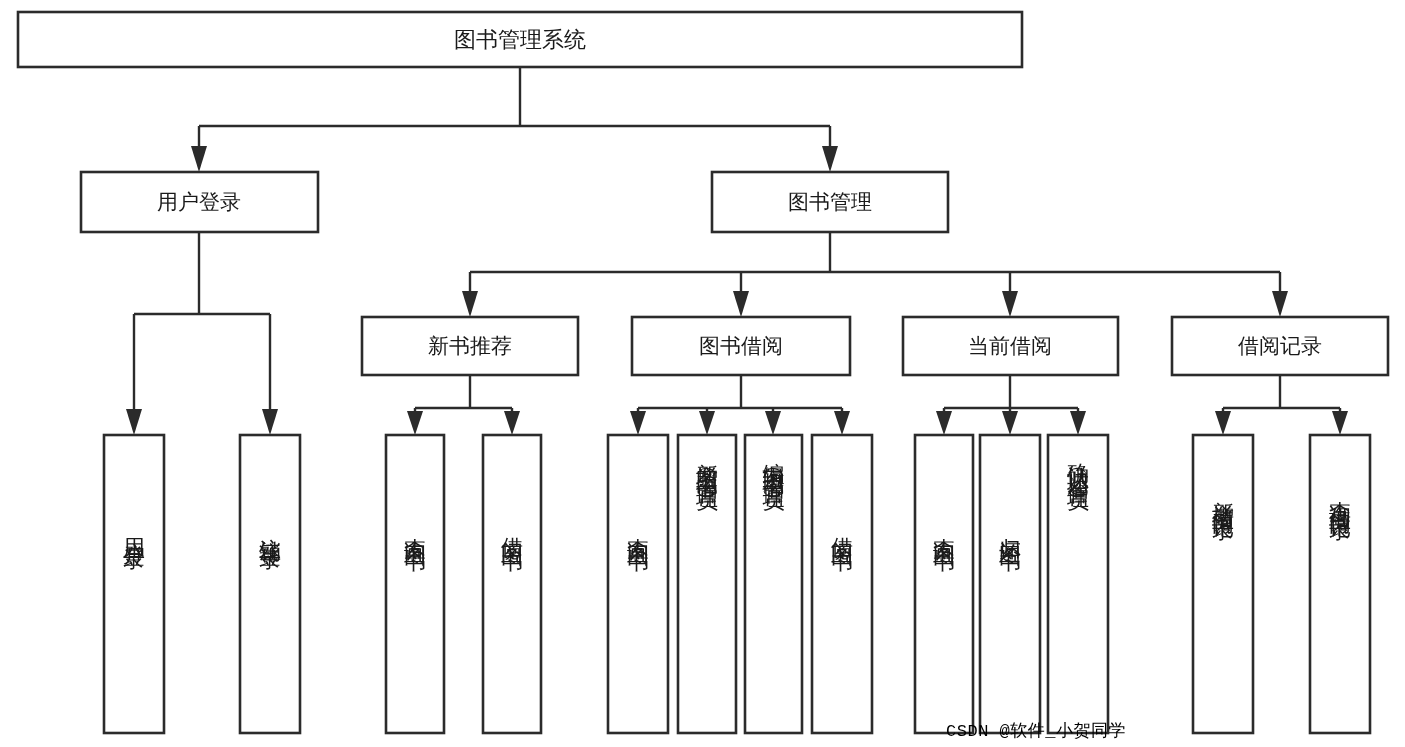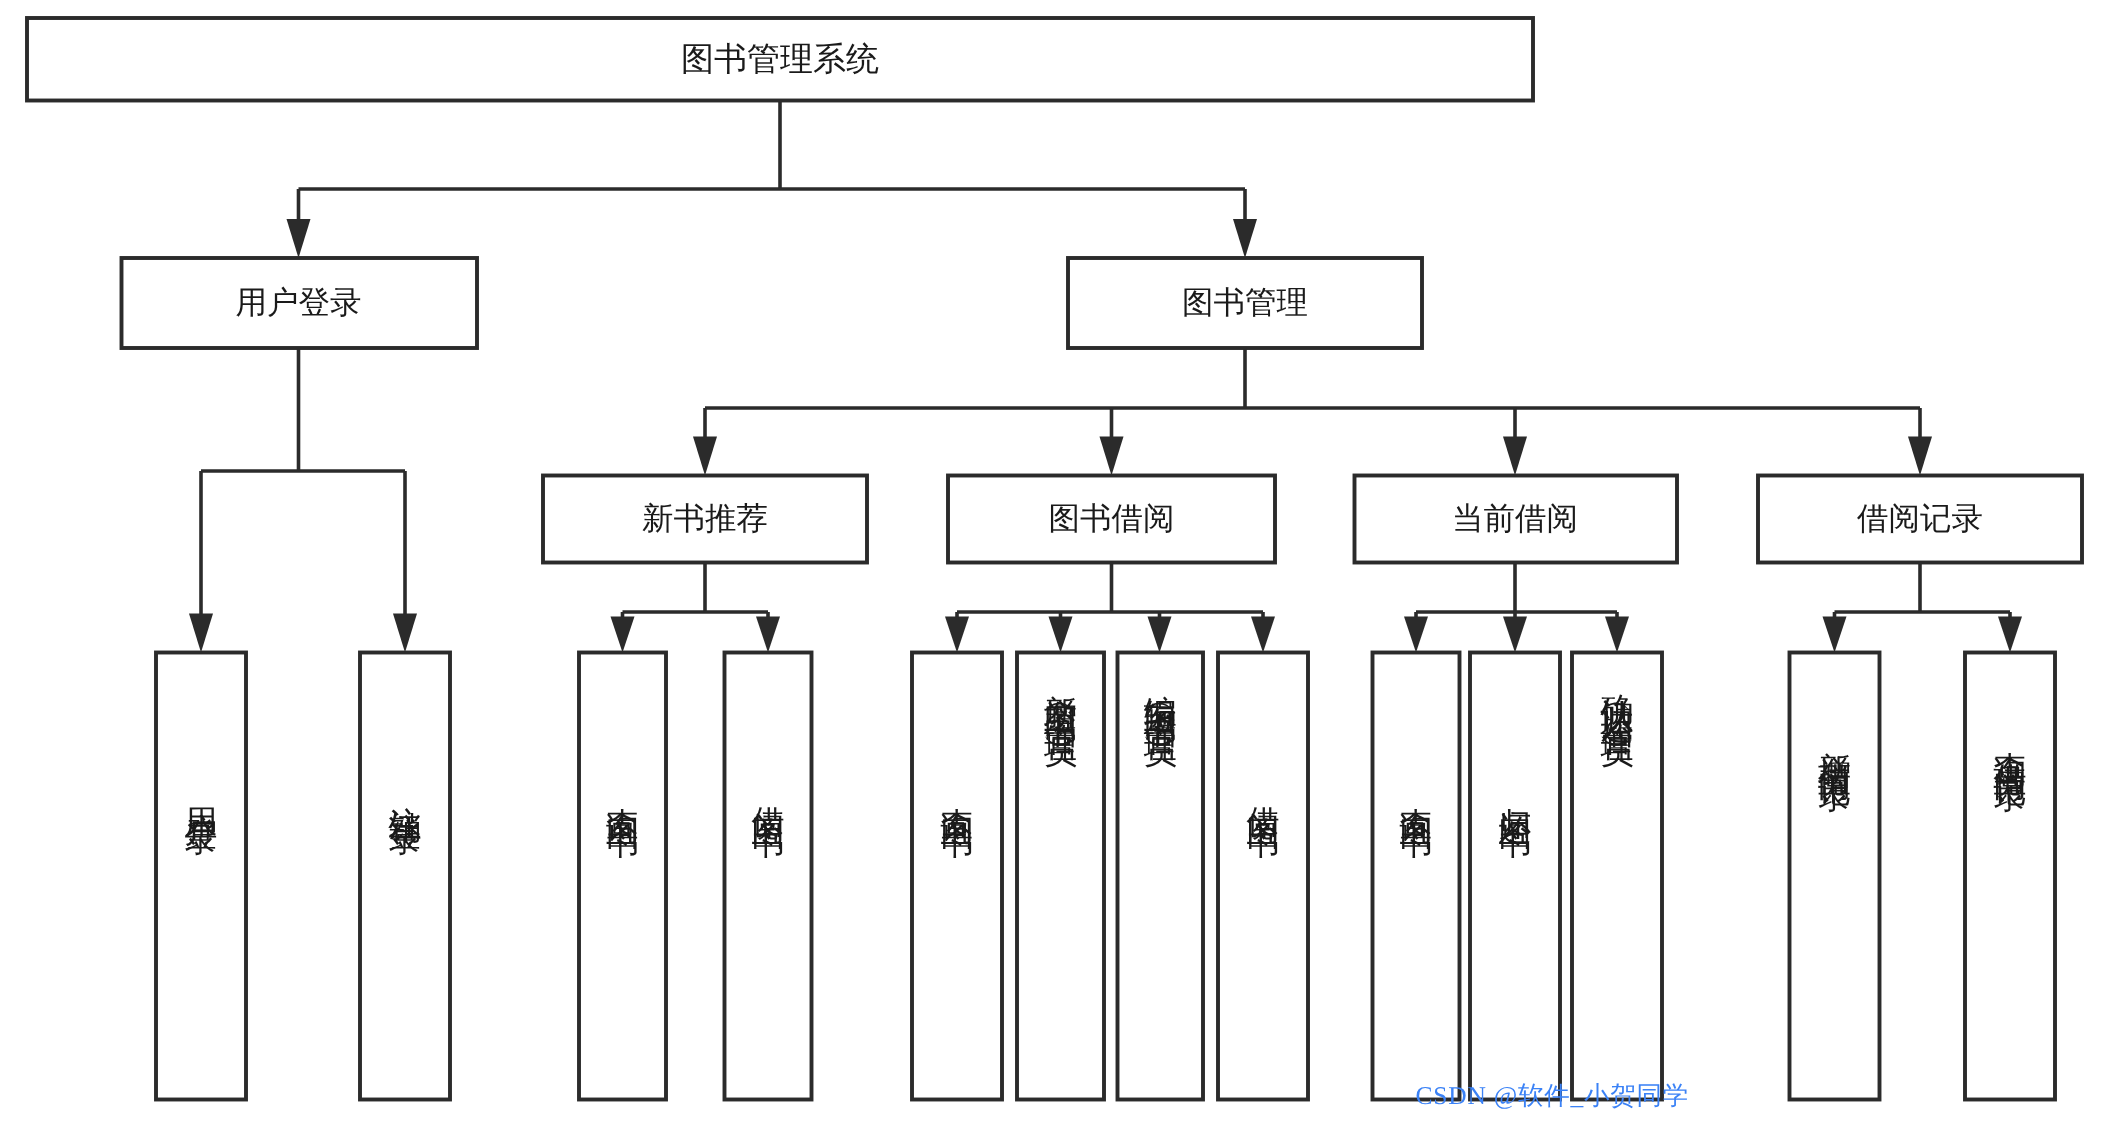--- a/index.html
+++ b/index.html
@@ -69,23 +69,23 @@
     font-size: 22px;
     line-height: 1;
     letter-spacing: 4px;
     color: #1a1a1a;
     white-space: nowrap;
   }
   .watermark {
     position: absolute;
     right: 14px;
     bottom: 5px;
-    font-family: Liberation Serif, serif;
+    font-family: Liberation Mono, monospace;
     font-size: 17px;
-    color: #3b82f6;
+    color: #000000;
     letter-spacing: 0.5px;
     white-space: nowrap;
     pointer-events: none;
   }
 </style>
 </head>
 <body>
 
 <div id="diagram-root">
 

